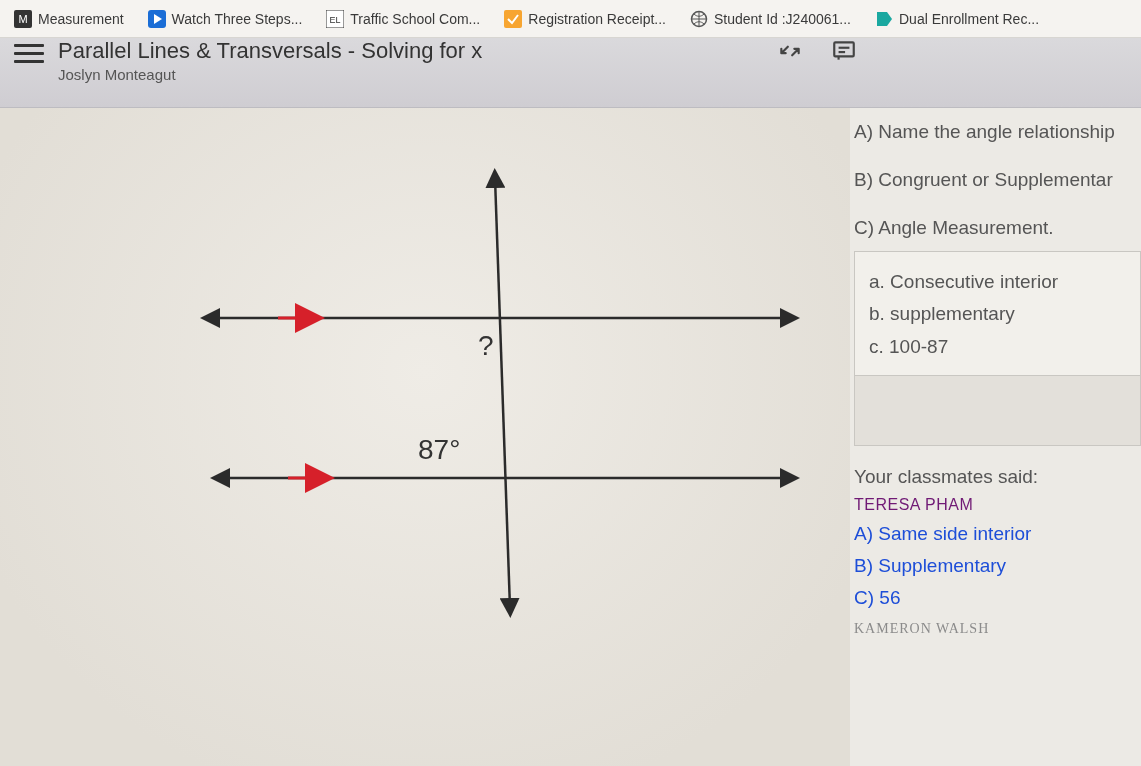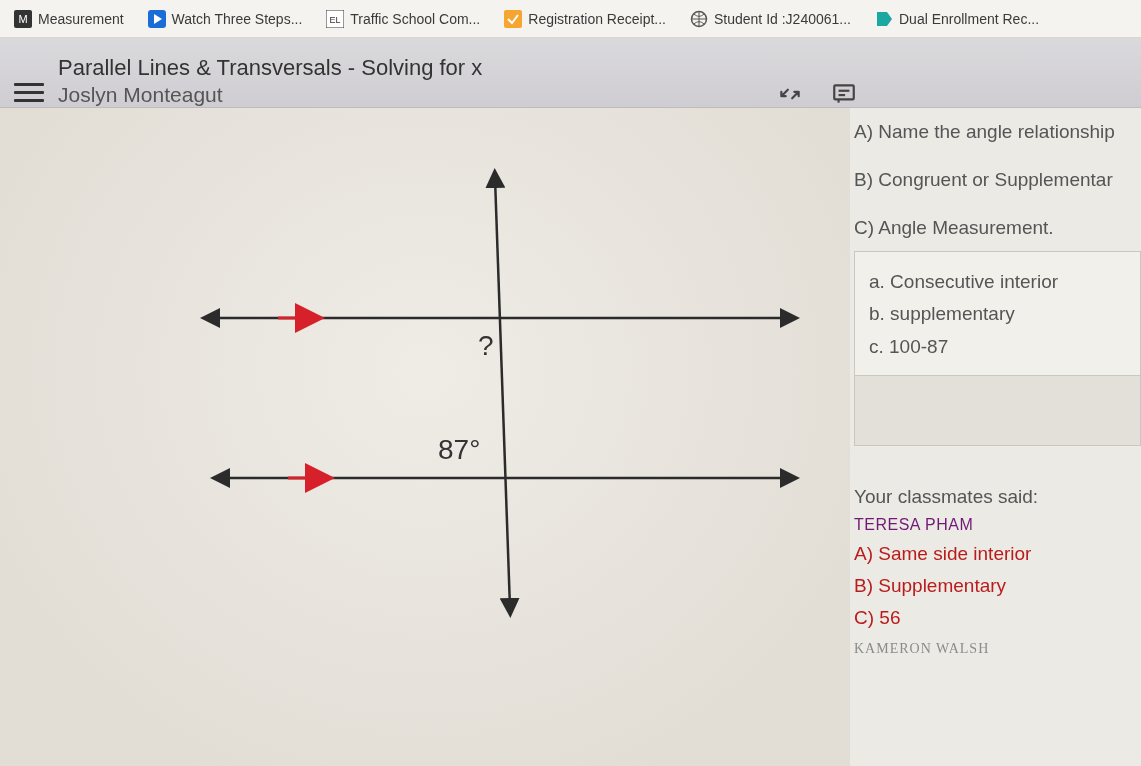--- a/index.html
+++ b/index.html
@@ -8,30 +8,30 @@
   .bookmarks {
     display:flex; align-items:center; gap:24px;
     height:38px; padding:0 14px;
     background:#f5f3f0; border-bottom:1px solid #d8d6d2;
     font-size:14px; color:#3a3a3a;
   }
   .bm { display:flex; align-items:center; gap:6px; cursor:pointer; white-space:nowrap; }
   .bm .ico { width:18px; height:18px; display:flex; align-items:center; justify-content:center; }
   
   .header {
-    display:flex; align-items:flex-end;
+    display:flex; align-items:flex-start;
     height:70px; padding:0 14px;
     background:linear-gradient(#dad9dc,#cfcdd2);
     border-bottom:1px solid #bdbcc1;
   }
   .hamburger { width:30px; height:30px; display:flex; flex-direction:column; justify-content:center; gap:5px; margin-right:14px; cursor:pointer;}
   .hamburger span { display:block; height:3px; background:#333; border-radius:1px; }
   .titleblock { flex:1; }
   .title { font-size:22px; color:#333; font-weight:500; }
-  .subtitle { font-size:21px; color:#555; margin-top:2px; }
+  .subtitle { font-size:15px; color:#555; margin-top:2px; }
   .hicons { display:flex; align-items:center; gap:28px; padding-right:270px; }
   .hicon { width:26px; height:26px; color:#444; cursor:pointer; }
   
   .main { display:flex; height:calc(766px - 38px - 70px); }
   .diagram-area {
     width:850px; position:relative;
     background:radial-gradient(ellipse at 50% 40%, #efece6 0%, #e2ded6 80%);
   }
   .diagram-area svg { position:absolute; inset:0; }
   .angle-label {
@@ -44,23 +44,23 @@
   }
   .q { margin-bottom:26px; }
   .answers-box {
     border:1px solid #c9c7c2; background:#f2f0eb;
     padding:14px 14px 12px 14px; font-size:19px; line-height:1.7;
     margin-top:6px;
   }
   .graybox {
     background:#e3e0da; height:70px; border:1px solid #c9c7c2; border-top:none;
   }
-  .classmates-hdr { margin-top:40px; font-size:19px; color:#555; }
+  .classmates-hdr { margin-top:20px; font-size:19px; color:#555; }
   .cm-name { color:#701a75; font-size:16px; letter-spacing:0.5px; margin-top:8px; }
-  .cm-lines { font-size:19px; color:#b91c1c; line-height:1.7; margin-top:4px;}
+  .cm-lines { font-size:19px; color:#1d4ed8; line-height:1.7; margin-top:4px;}
   .cm-cut { color:#8b8b8b; font-size:14px; letter-spacing:1px; margin-top:6px;font-family:Liberation Serif, serif;}
 </style>
 </head>
 <body>
 
 <div class="bookmarks">
   <div class="bm">
     <span class="ico">
       <svg width="18" height="18">
           <rect width="18" height="18" fill="#333" rx="2"></rect>
@@ -158,21 +158,21 @@
       <line x1="210" y1="210" x2="790" y2="210" stroke="#2b2b2b" stroke-width="2.5" marker-start="url(#arr)" marker-end="url(#arr)"></line>
 
       <line x1="220" y1="370" x2="790" y2="370" stroke="#2b2b2b" stroke-width="2.5" marker-start="url(#arr)" marker-end="url(#arr)"></line>
 
       <line x1="278" y1="210" x2="310" y2="210" stroke="#d6202a" stroke-width="3" marker-end="url(#rarr)"></line>
       <line x1="288" y1="370" x2="320" y2="370" stroke="#d6202a" stroke-width="3" marker-end="url(#rarr)"></line>
 
       <line x1="495" y1="70" x2="510" y2="500" stroke="#2b2b2b" stroke-width="2.5" marker-start="url(#arr)" marker-end="url(#arr)"></line>
     </svg>
     <div class="angle-label" style="left:478px; top:222px;">?</div>
-    <div class="angle-label" style="left:438px; top:326px;">87°</div>
+    <div class="angle-label" style="left:418px; top:326px;">87°</div>
   </div>
 
   <div class="sidebar">
     <div class="q">A) Name the angle relationship</div>
     <div class="q">B) Congruent or Supplementar</div>
     <div class="q" style="margin-bottom:12px;">C) Angle Measurement.</div>
 
     <div class="answers-box">
       <div>a. Consecutive interior</div>
       <div>b. supplementary</div>

